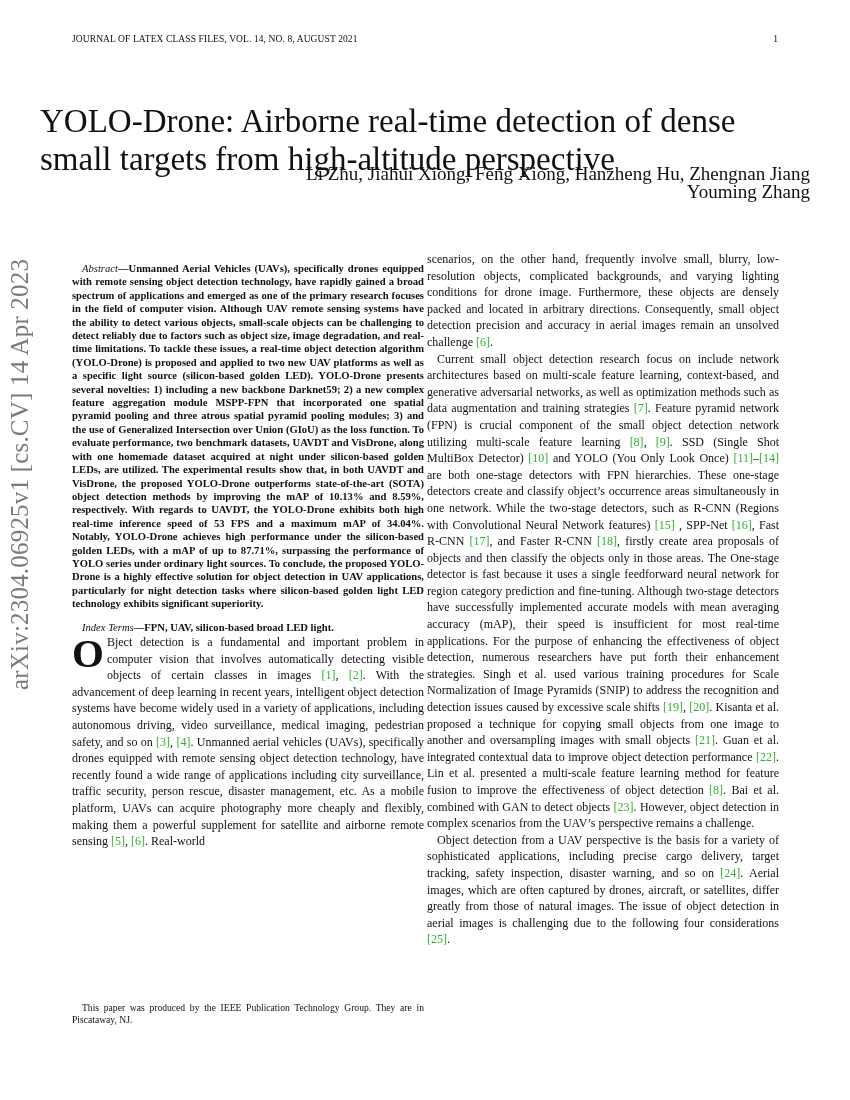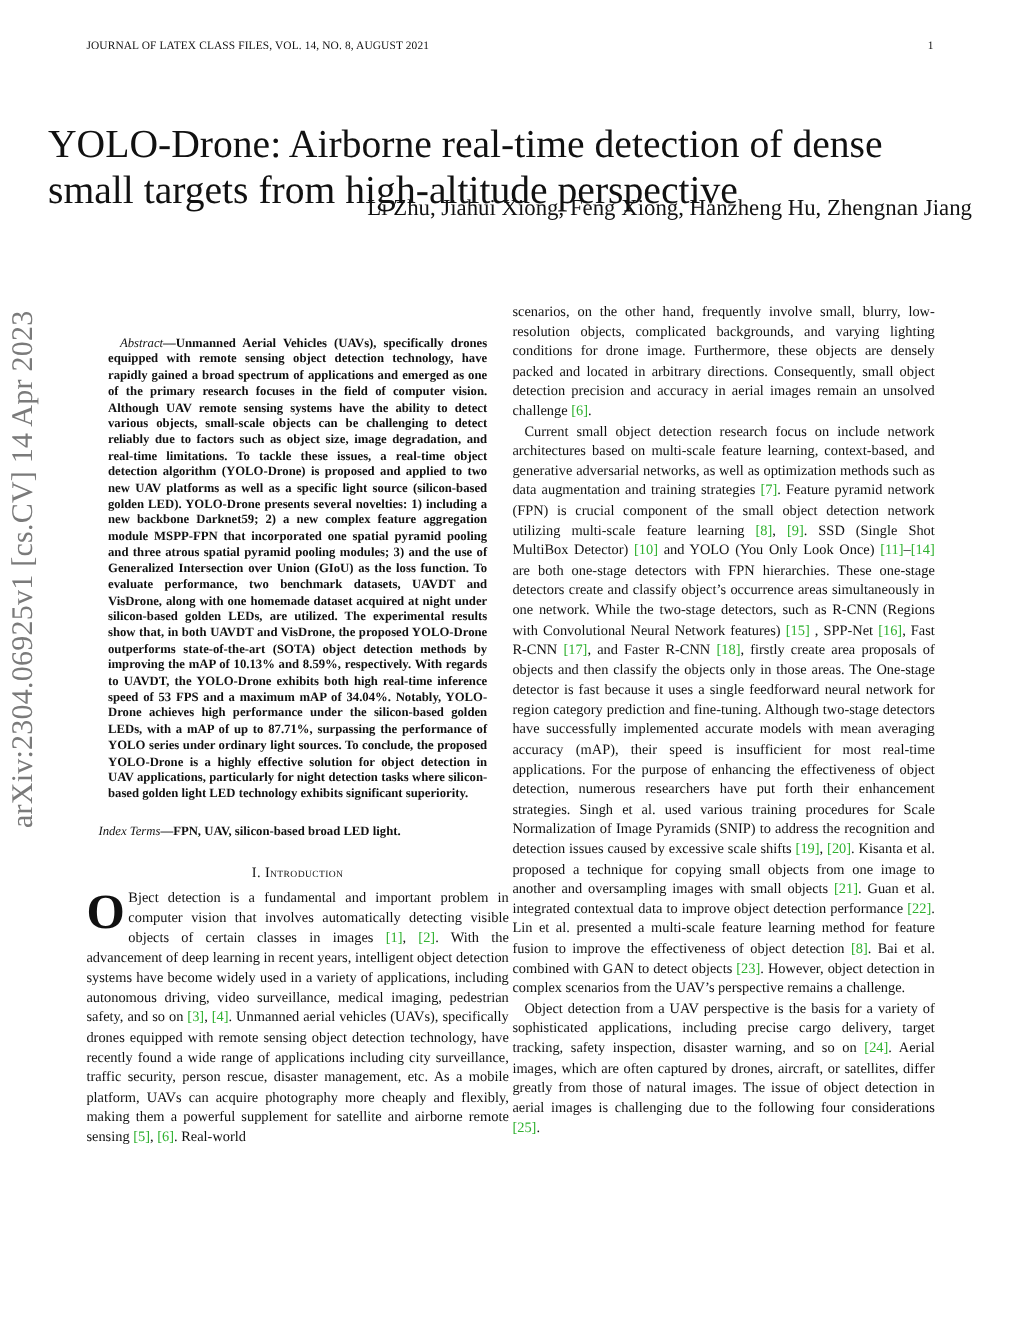--- a/index.html
+++ b/index.html
@@ -23,21 +23,21 @@
   .authors {
     position: absolute; top: 165px; left: 40px; right: 40px; text-align: right;
     font-size: 19px; line-height: 18px;
   }
   .col {
     position: absolute; width: 352px; font-size: 12px; line-height: 16.6px; text-align: justify;
     hyphens: auto;
   }
   .col-left { left: 72px; top: 262px; }
   .col-right { left: 427px; top: 251px; }
-  .abstract { font-weight: bold; font-size: 10.6px; line-height: 13.4px; text-indent: 10px; margin: 18px; }
+  .abstract { font-weight: bold; font-size: 10.6px; line-height: 13.4px; text-indent: 10px; margin: 0; }
   .abstract .lead { font-style: italic; font-weight: normal; }
   .index-terms { font-weight: bold; font-size: 10.6px; line-height: 13.4px; text-indent: 10px; margin: 10px 0 0 0; }
   .index-terms .lead { font-style: italic; font-weight: normal; }
   .section-heading {
     text-align: center; font-size: 12px; margin: 19px 0 4px 0; font-variant: small-caps; letter-spacing: 0.3px;
   }
   p.body { margin: 0; text-indent: 10px; }
   p.body.first { text-indent: 0; }
   .dropcap {
     float: left; font-size: 41px; line-height: 32px; font-weight: bold; margin: 2px 3px 0 0; padding-top: 1px;
@@ -55,33 +55,34 @@
   <span>JOURNAL OF LATEX CLASS FILES, VOL. 14, NO. 8, AUGUST 2021</span>
   <span>1</span>
 </div>
 
 <div class="arxiv-stamp">arXiv:2304.06925v1  [cs.CV]  14 Apr 2023</div>
 
 <h1 class="title">YOLO-Drone: Airborne real-time detection of dense small targets from high-altitude perspective</h1>
 
 <div class="authors">
   <div>Li Zhu, Jiahui Xiong, Feng Xiong, Hanzheng Hu, Zhengnan Jiang</div>
+  <div>Youming Zhang</div>
 </div>
 
 <div class="col col-left">
   <p class="abstract"><span class="lead">Abstract</span><span>—Unmanned Aerial Vehicles (UAVs), specifically drones equipped with remote sensing object detection technology, have rapidly gained a broad spectrum of applications and emerged as one of the primary research focuses in the field of computer vision. Although UAV remote sensing systems have the ability to detect various objects, small-scale objects can be challenging to detect reliably due to factors such as object size, image degradation, and real-time limitations. To tackle these issues, a real-time object detection algorithm (YOLO-Drone) is proposed and applied to two new UAV platforms as well as a specific light source (silicon-based golden LED). YOLO-Drone presents several novelties: 1) including a new backbone Darknet59; 2) a new complex feature aggregation module MSPP-FPN that incorporated one spatial pyramid pooling and three atrous spatial pyramid pooling modules; 3) and the use of Generalized Intersection over Union (GIoU) as the loss function. To evaluate performance, two benchmark datasets, UAVDT and VisDrone, along with one homemade dataset acquired at night under silicon-based golden LEDs, are utilized. The experimental results show that, in both UAVDT and VisDrone, the proposed YOLO-Drone outperforms state-of-the-art (SOTA) object detection methods by improving the mAP of 10.13% and 8.59%, respectively. With regards to UAVDT, the YOLO-Drone exhibits both high real-time inference speed of 53 FPS and a maximum mAP of 34.04%. Notably, YOLO-Drone achieves high performance under the silicon-based golden LEDs, with a mAP of up to 87.71%, surpassing the performance of YOLO series under ordinary light sources. To conclude, the proposed YOLO-Drone is a highly effective solution for object detection in UAV applications, particularly for night detection tasks where silicon-based golden light LED technology exhibits significant superiority.</span></p>
 
   <p class="index-terms"><span class="lead">Index Terms</span><span>—FPN, UAV, silicon-based broad LED light.</span></p>
 
-  <div class="section-heading">I. Introduction</div>
 
   <p class="body first"><span class="dropcap">O</span><span>Bject detection is a fundamental and important problem in computer vision that involves automatically detecting visible objects of certain classes in images </span><a class="cite">[1]</a><span>, </span><a class="cite">[2]</a><span>. With the advancement of deep learning in recent years, intelligent object detection systems have become widely used in a variety of applications, including autonomous driving, video surveillance, medical imaging, pedestrian safety, and so on </span><a class="cite">[3]</a><span>, </span><a class="cite">[4]</a><span>. Unmanned aerial vehicles (UAVs), specifically drones equipped with remote sensing object detection technology, have recently found a wide range of applications including city surveillance, traffic security, person rescue, disaster management, etc. As a mobile platform, UAVs can acquire photography more cheaply and flexibly, making them a powerful supplement for satellite and airborne remote sensing </span><a class="cite">[5]</a><span>, </span><a class="cite">[6]</a><span>. Real-world</span></p>
 </div>
 
 <div class="footnote">
+  <p>This paper was produced by the IEEE Publication Technology Group. They are in Piscataway, NJ.</p>
 </div>
 
 <div class="col col-right">
   <p class="body first"><span>scenarios, on the other hand, frequently involve small, blurry, low-resolution objects, complicated backgrounds, and varying lighting conditions for drone image. Furthermore, these objects are densely packed and located in arbitrary directions. Consequently, small object detection precision and accuracy in aerial images remain an unsolved challenge </span><a class="cite">[6]</a><span>.</span></p>
 
   <p class="body"><span>Current small object detection research focus on include network architectures based on multi-scale feature learning, context-based, and generative adversarial networks, as well as optimization methods such as data augmentation and training strategies </span><a class="cite">[7]</a><span>. Feature pyramid network (FPN) is crucial component of the small object detection network utilizing multi-scale feature learning </span><a class="cite">[8]</a><span>, </span><a class="cite">[9]</a><span>. SSD (Single Shot MultiBox Detector) </span><a class="cite">[10]</a><span> and YOLO (You Only Look Once) </span><a class="cite">[11]</a><span>–</span><a class="cite">[14]</a><span> are both one-stage detectors with FPN hierarchies. These one-stage detectors create and classify object’s occurrence areas simultaneously in one network. While the two-stage detectors, such as R-CNN (Regions with Convolutional Neural Network features) </span><a class="cite">[15]</a><span> , SPP-Net </span><a class="cite">[16]</a><span>, Fast R-CNN </span><a class="cite">[17]</a><span>, and Faster R-CNN </span><a class="cite">[18]</a><span>, firstly create area proposals of objects and then classify the objects only in those areas. The One-stage detector is fast because it uses a single feedforward neural network for region category prediction and fine-tuning. Although two-stage detectors have successfully implemented accurate models with mean averaging accuracy (mAP), their speed is insufficient for most real-time applications. For the purpose of enhancing the effectiveness of object detection, numerous researchers have put forth their enhancement strategies. Singh et al. used various training procedures for Scale Normalization of Image Pyramids (SNIP) to address the recognition and detection issues caused by excessive scale shifts </span><a class="cite">[19]</a><span>, </span><a class="cite">[20]</a><span>. Kisanta et al. proposed a technique for copying small objects from one image to another and oversampling images with small objects </span><a class="cite">[21]</a><span>. Guan et al. integrated contextual data to improve object detection performance </span><a class="cite">[22]</a><span>. Lin et al. presented a multi-scale feature learning method for feature fusion to improve the effectiveness of object detection </span><a class="cite">[8]</a><span>. Bai et al. combined with GAN to detect objects </span><a class="cite">[23]</a><span>. However, object detection in complex scenarios from the UAV’s perspective remains a challenge.</span></p>
 
   <p class="body"><span>Object detection from a UAV perspective is the basis for a variety of sophisticated applications, including precise cargo delivery, target tracking, safety inspection, disaster warning, and so on </span><a class="cite">[24]</a><span>. Aerial images, which are often captured by drones, aircraft, or satellites, differ greatly from those of natural images. The issue of object detection in aerial images is challenging due to the following four considerations </span><a class="cite">[25]</a><span>.</span></p>
 </div>
 

